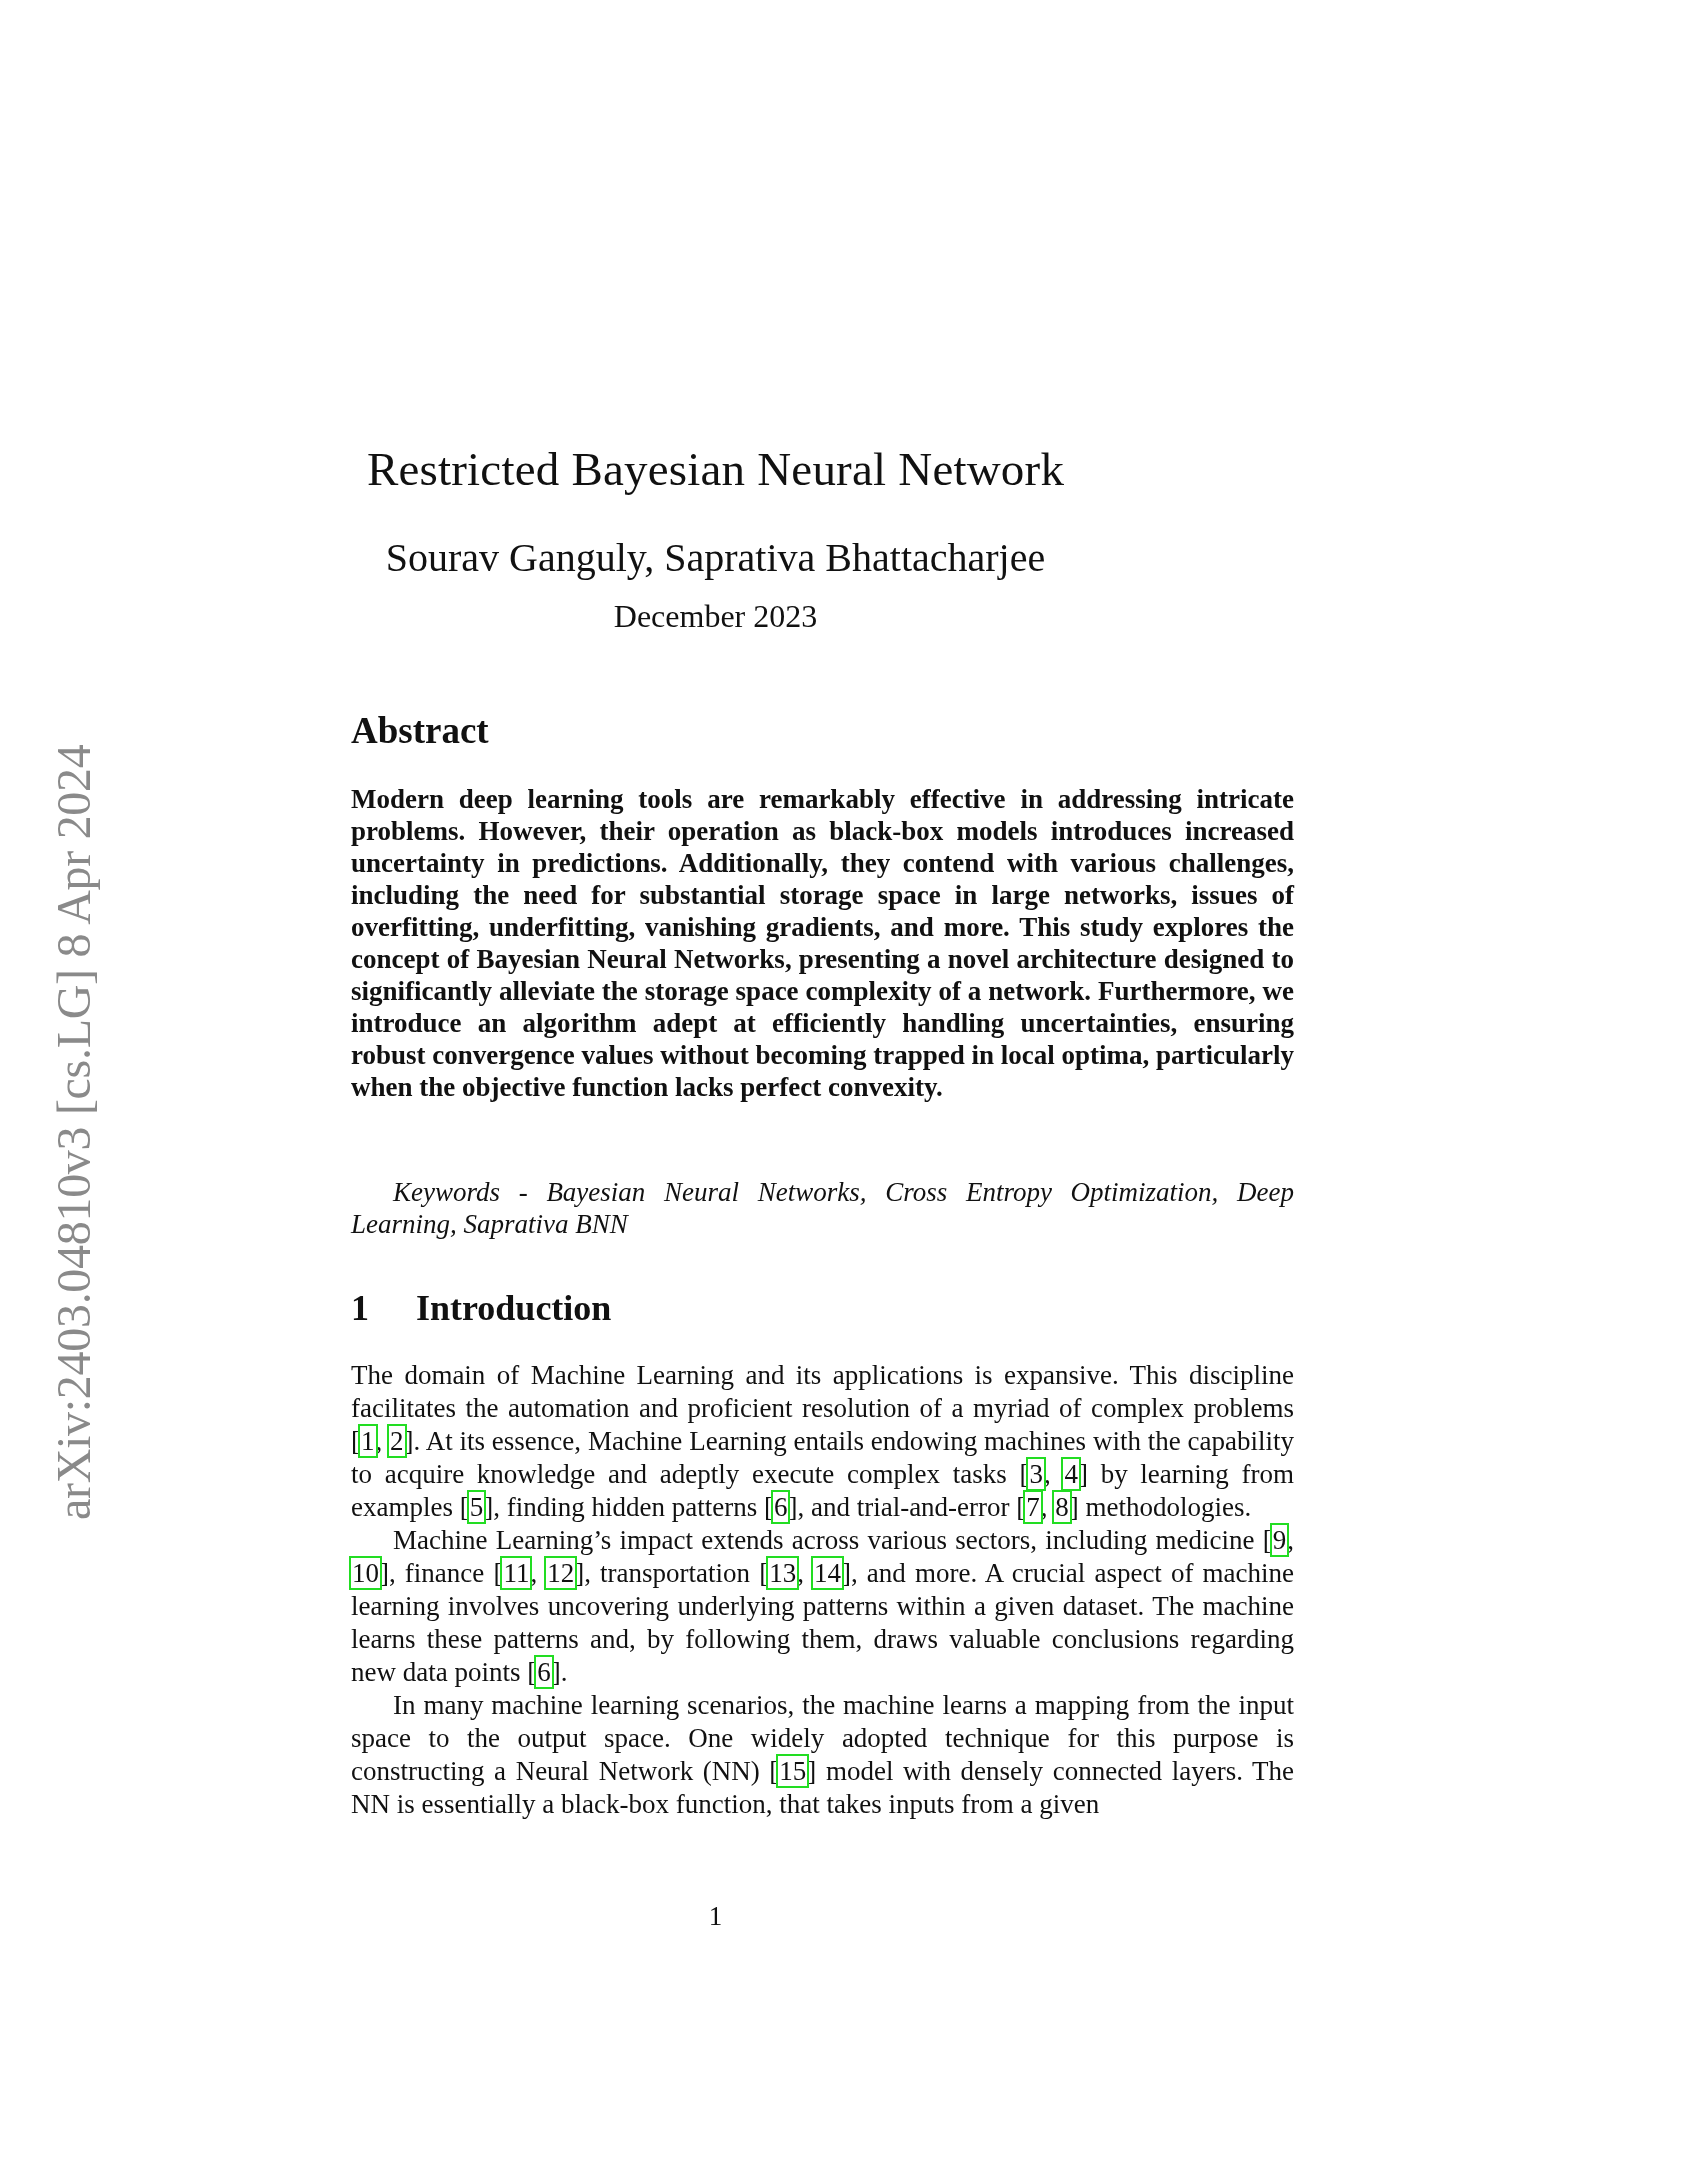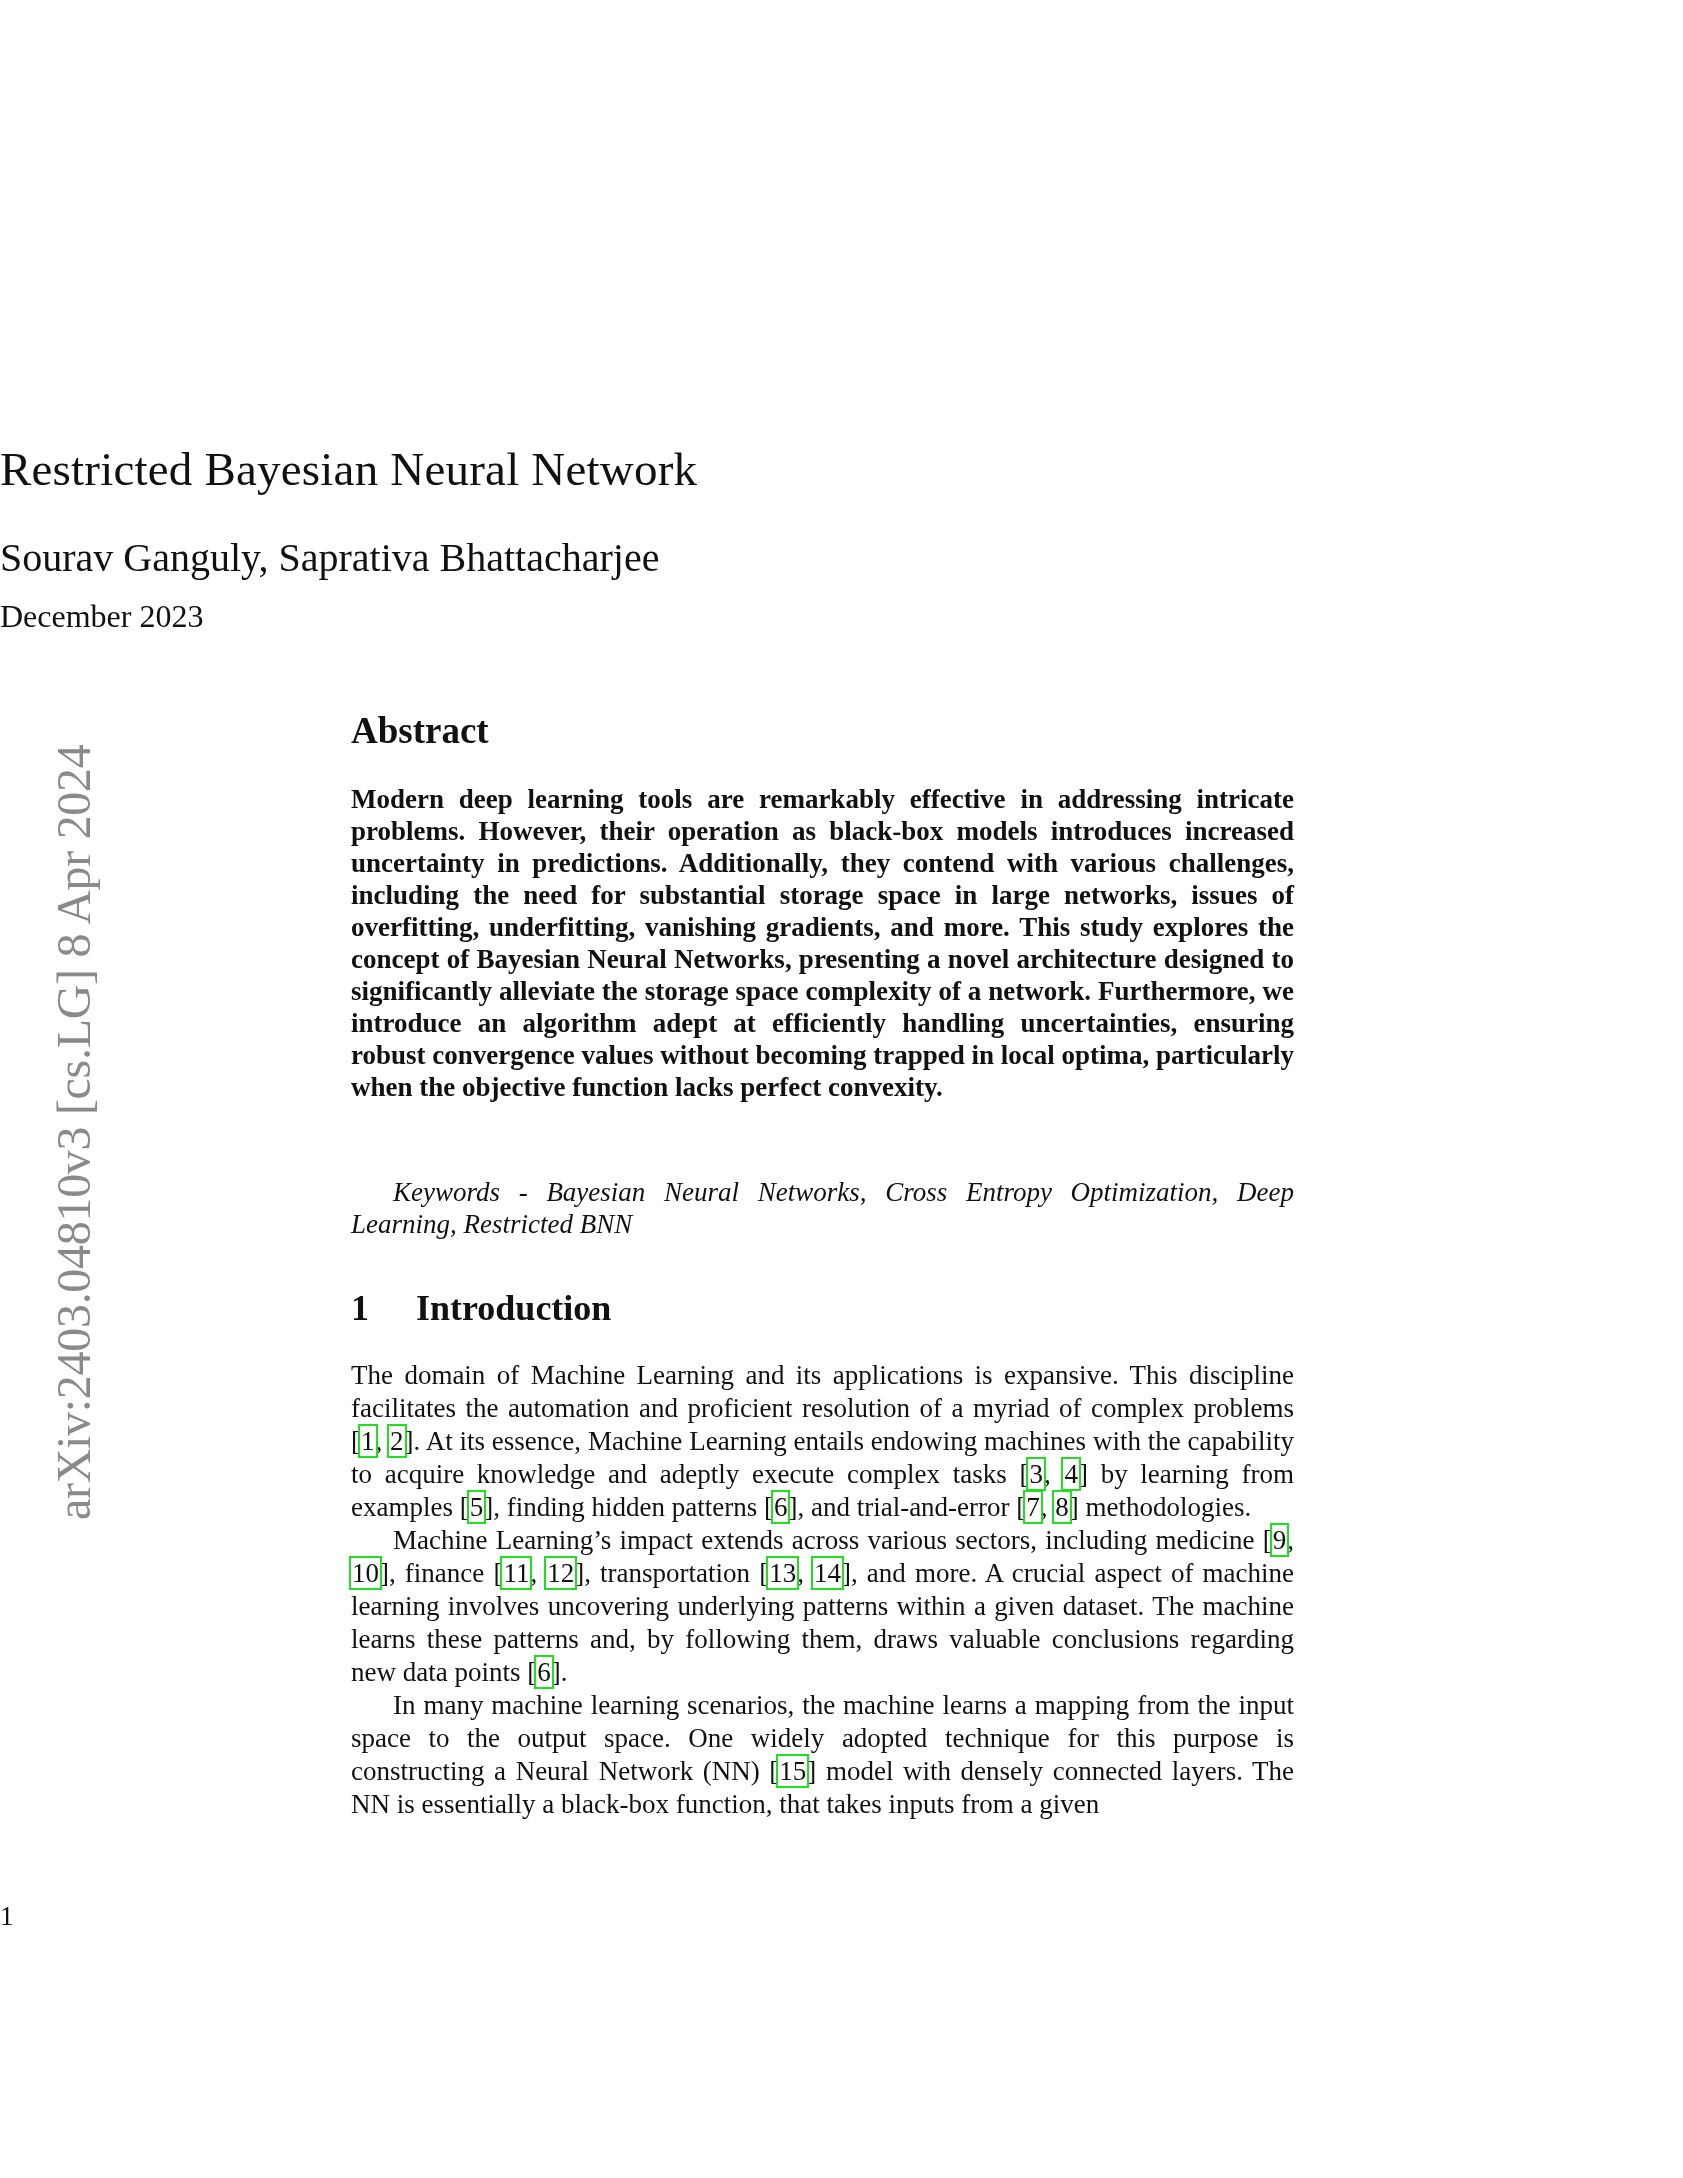--- a/index.html
+++ b/index.html
@@ -1,20 +1,20 @@
 <!DOCTYPE html>
 <html><head>
 <meta charset="utf-8">
 <style>
   html, body { margin: 0; padding: 0; background: #ffffff; }
   body { width: 1683px; height: 2178px; position: relative; overflow: hidden;
          font-family: "DejaVu Serif", "Liberation Serif", serif; color: #111111; }
   .abs { position: absolute; }
   .serif { font-family: "Liberation Serif", "DejaVu Serif", serif; }
-  .center { left: 0; width: 1431px; }
+  .center { left: 0; width: 1431px; text-align: center; }
 
   #title { top: 442px; font-size: 47px; font-weight: normal; letter-spacing: 0.2px; }
   #authors { top: 534px; font-size: 40px; }
   #date { top: 598px; font-size: 32px; }
 
   #stamp { left: 46px; top: 1520px; transform-origin: 0 0; transform: rotate(-90deg);
            font-size: 48px; color: #8a8a8a; white-space: nowrap; width: 931px; letter-spacing: -0.3px; }
 
   .col { left: 351px; width: 943px; }
   #abstract-heading { top: 709px; font-size: 37px; font-weight: bold; }
@@ -39,21 +39,21 @@
 <body>
 
 <div id="stamp" class="abs serif">arXiv:2403.04810v3  [cs.LG]  8 Apr 2024</div>
 
 <div id="title" class="abs center serif">Restricted Bayesian Neural Network</div>
 <div id="authors" class="abs center serif">Sourav Ganguly, Saprativa Bhattacharjee</div>
 <div id="date" class="abs center serif">December 2023</div>
 
 <div id="abstract-heading" class="abs col serif">Abstract</div>
 <div id="abstract-body" class="abs col serif">Modern deep learning tools are remarkably effective in addressing intricate problems.  However, their operation as black-box models introduces increased uncertainty in predictions.  Additionally, they contend with various challenges, including the need for substantial storage space in large networks, issues of overfitting, underfitting, vanishing gradients, and more.  This study explores the concept of Bayesian Neural Networks, presenting a novel architecture designed to significantly alleviate the storage space complexity of a network. Furthermore, we introduce an algorithm adept at efficiently handling uncertainties, ensuring robust convergence values without becoming trapped in local optima, particularly when the objective function lacks perfect convexity.</div>
-<div id="keywords" class="abs col serif">Keywords - Bayesian Neural Networks, Cross Entropy Optimization, Deep Learning, Restricted BNN</div>
+<div id="keywords" class="abs col serif">Keywords - Bayesian Neural Networks, Cross Entropy Optimization, Deep Learning, Saprativa BNN</div>
 
 <div id="intro-heading" class="abs col serif">
   <span class="num">1</span><span>Introduction</span>
 </div>
 
 <div id="intro-body" class="abs col serif">
     <p><span>The domain of Machine Learning and its applications is expansive.  This discipline facilitates the automation and proficient resolution of a myriad of complex problems </span><span class="cite">[<span class="box">1</span>, <span class="box">2</span>]</span><span>.  At its essence, Machine Learning entails endowing machines with the capability to acquire knowledge and adeptly execute complex tasks </span><span class="cite">[<span class="box">3</span>, <span class="box">4</span>]</span><span> by learning from examples </span><span class="cite">[<span class="box">5</span>]</span><span>, finding hidden patterns </span><span class="cite">[<span class="box">6</span>]</span><span>, and trial-and-error </span><span class="cite">[<span class="box">7</span>, <span class="box">8</span>]</span><span> methodologies.</span></p>
     <p><span>Machine Learning’s impact extends across various sectors, including medicine </span><span class="cite">[<span class="box">9</span>, <span class="box">10</span>]</span><span>, finance </span><span class="cite">[<span class="box">11</span>, <span class="box">12</span>]</span><span>, transportation </span><span class="cite">[<span class="box">13</span>, <span class="box">14</span>]</span><span>, and more. A crucial aspect of machine learning involves uncovering underlying patterns within a given dataset. The machine learns these patterns and, by following them, draws valuable conclusions regarding new data points </span><span class="cite">[<span class="box">6</span>]</span><span>.</span></p>
     <p><span>In many machine learning scenarios, the machine learns a mapping from the input space to the output space. One widely adopted technique for this purpose is constructing a Neural Network (NN) </span><span class="cite">[<span class="box">15</span>]</span><span> model with densely connected layers. The NN is essentially a black-box function, that takes inputs from a given</span></p>
   </div>

